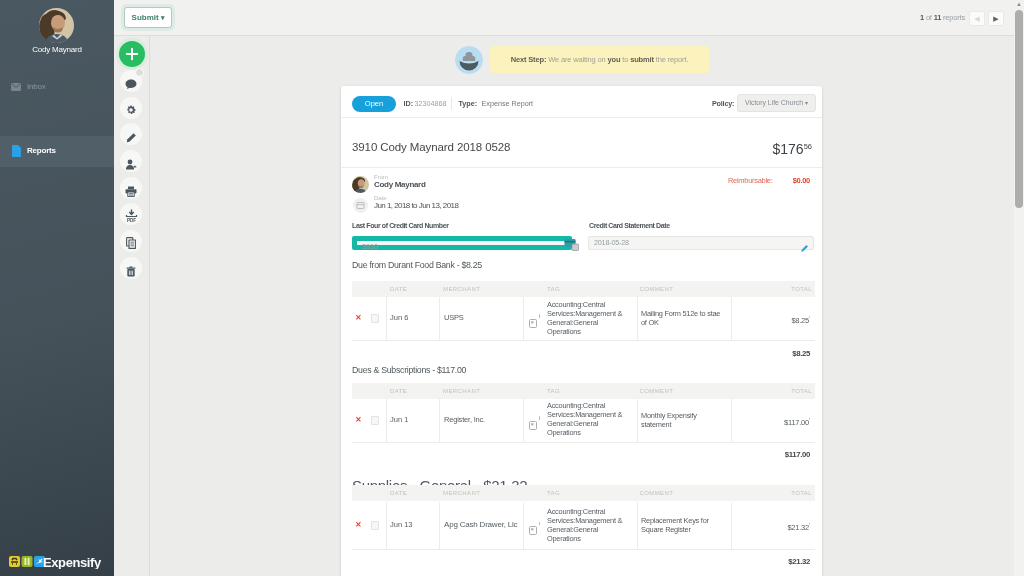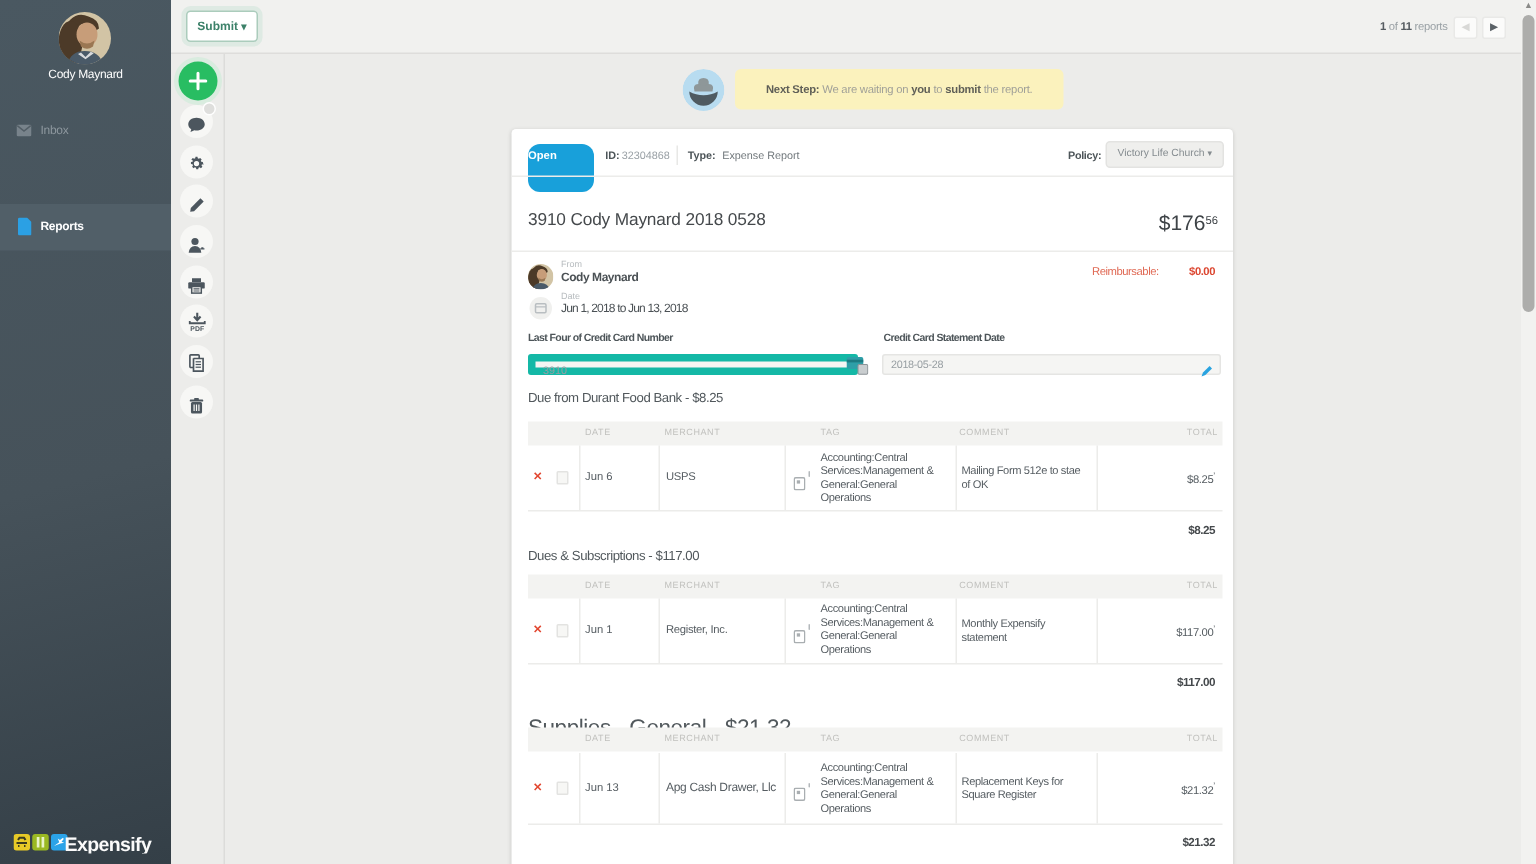--- a/index.html
+++ b/index.html
@@ -119,21 +119,21 @@
   <svg width="28" height="28" viewBox="0 0 28 28">
     <circle cx="14" cy="14" r="14" fill="#b8dcf0"></circle>
     <path d="M8 15 q-1.5 -5 2.5 -5 q-0.5 -4 3.5 -4 q4 0 3.5 4 q4 0 2.5 5 z" fill="#8e9799"></path>
       <ellipse cx="14" cy="9" rx="3" ry="2.2" fill="#8e9799"></ellipse>
     <path d="M4.5 15 a9.5 9.5 0 0 0 19 0 q-4.5 2.5 -9.5 2.5 q-5 0 -9.5 -2.5 z" fill="#4e5a61"></path>
   </svg>
 </div>
 <div class="abs" style="left:490px;top:46px;width:219px;height:27px;background:#fbf2bd;border-radius:4px;text-align:center;line-height:27px;font-size:7.5px;letter-spacing:-0.15px;color:#a0a098;"><b style="color:#5f5f57;">Next Step:</b> We are waiting on <b style="color:#5f5f57;text-align:right;">you</b> to <b style="color:#5f5f57;">submit</b> the report.</div>
 
 <div class="abs" id="card" style="left:341px;top:86px;width:481px;height:520px;background:#fff;border-radius:3px;box-shadow:0 1px 3px rgba(0,0,0,0.15);">
-<div class="abs" style="left:11px;top:10px;width:44px;height:32px;background:#18a0da;border-radius:8px;color:#fff;font-size:7.5px;font-weight:bold;text-align:left;line-height:15px;">Open</div>
+<div class="abs" style="left:11px;top:10px;width:44px;height:16px;background:#18a0da;border-radius:8px;color:#fff;font-size:7.5px;font-weight:normal;text-align:center;line-height:15px;">Open</div>
 <div class="abs" style="left:62.5px;top:10px;height:15px;line-height:15px;font-size:7.2px;color:#4d5559;font-weight:bold;">ID:</div>
     <div class="abs" style="left:73.5px;top:10px;height:15px;line-height:15px;font-size:7.2px;color:#9aa1a6;">32304868</div>
 <div class="abs" style="left:110px;top:11px;width:1px;height:13px;background:#e8e8e6;"></div>
 <div class="abs" style="left:117.5px;top:10px;height:15px;line-height:15px;font-size:7.2px;color:#4d5559;font-weight:bold;">Type:</div>
     <div class="abs" style="left:140.5px;top:10px;height:15px;line-height:15px;font-size:7.2px;color:#70777b;">Expense Report</div>
 <div class="abs" style="left:371px;top:10px;height:15px;line-height:15px;font-size:7.2px;color:#4d5559;font-weight:bold;letter-spacing:-0.2px;">Policy:</div>
 <div class="abs" style="left:396px;top:8px;width:79px;height:18px;background:#efefed;border:1px solid #e3e3e1;border-radius:3px;color:#858c90;font-size:6.9px;text-align:center;line-height:16px;">Victory Life Church <span style="font-size:6px;">▾</span></div>
 <div class="abs" style="left:0;top:31px;width:481px;height:1px;background:#ececea;"></div>
 <div class="abs" style="left:11px;top:54px;height:14px;line-height:14px;font-size:11.5px;letter-spacing:-0.1px;color:#45494c;">3910 Cody Maynard 2018 0528</div>
 <div class="abs" style="left:330px;top:53px;width:141px;height:15px;line-height:15px;text-align:right;color:#3e4347;font-size:14px;">$176<span style="font-size:7.5px;vertical-align:4.5px;">56</span></div>

